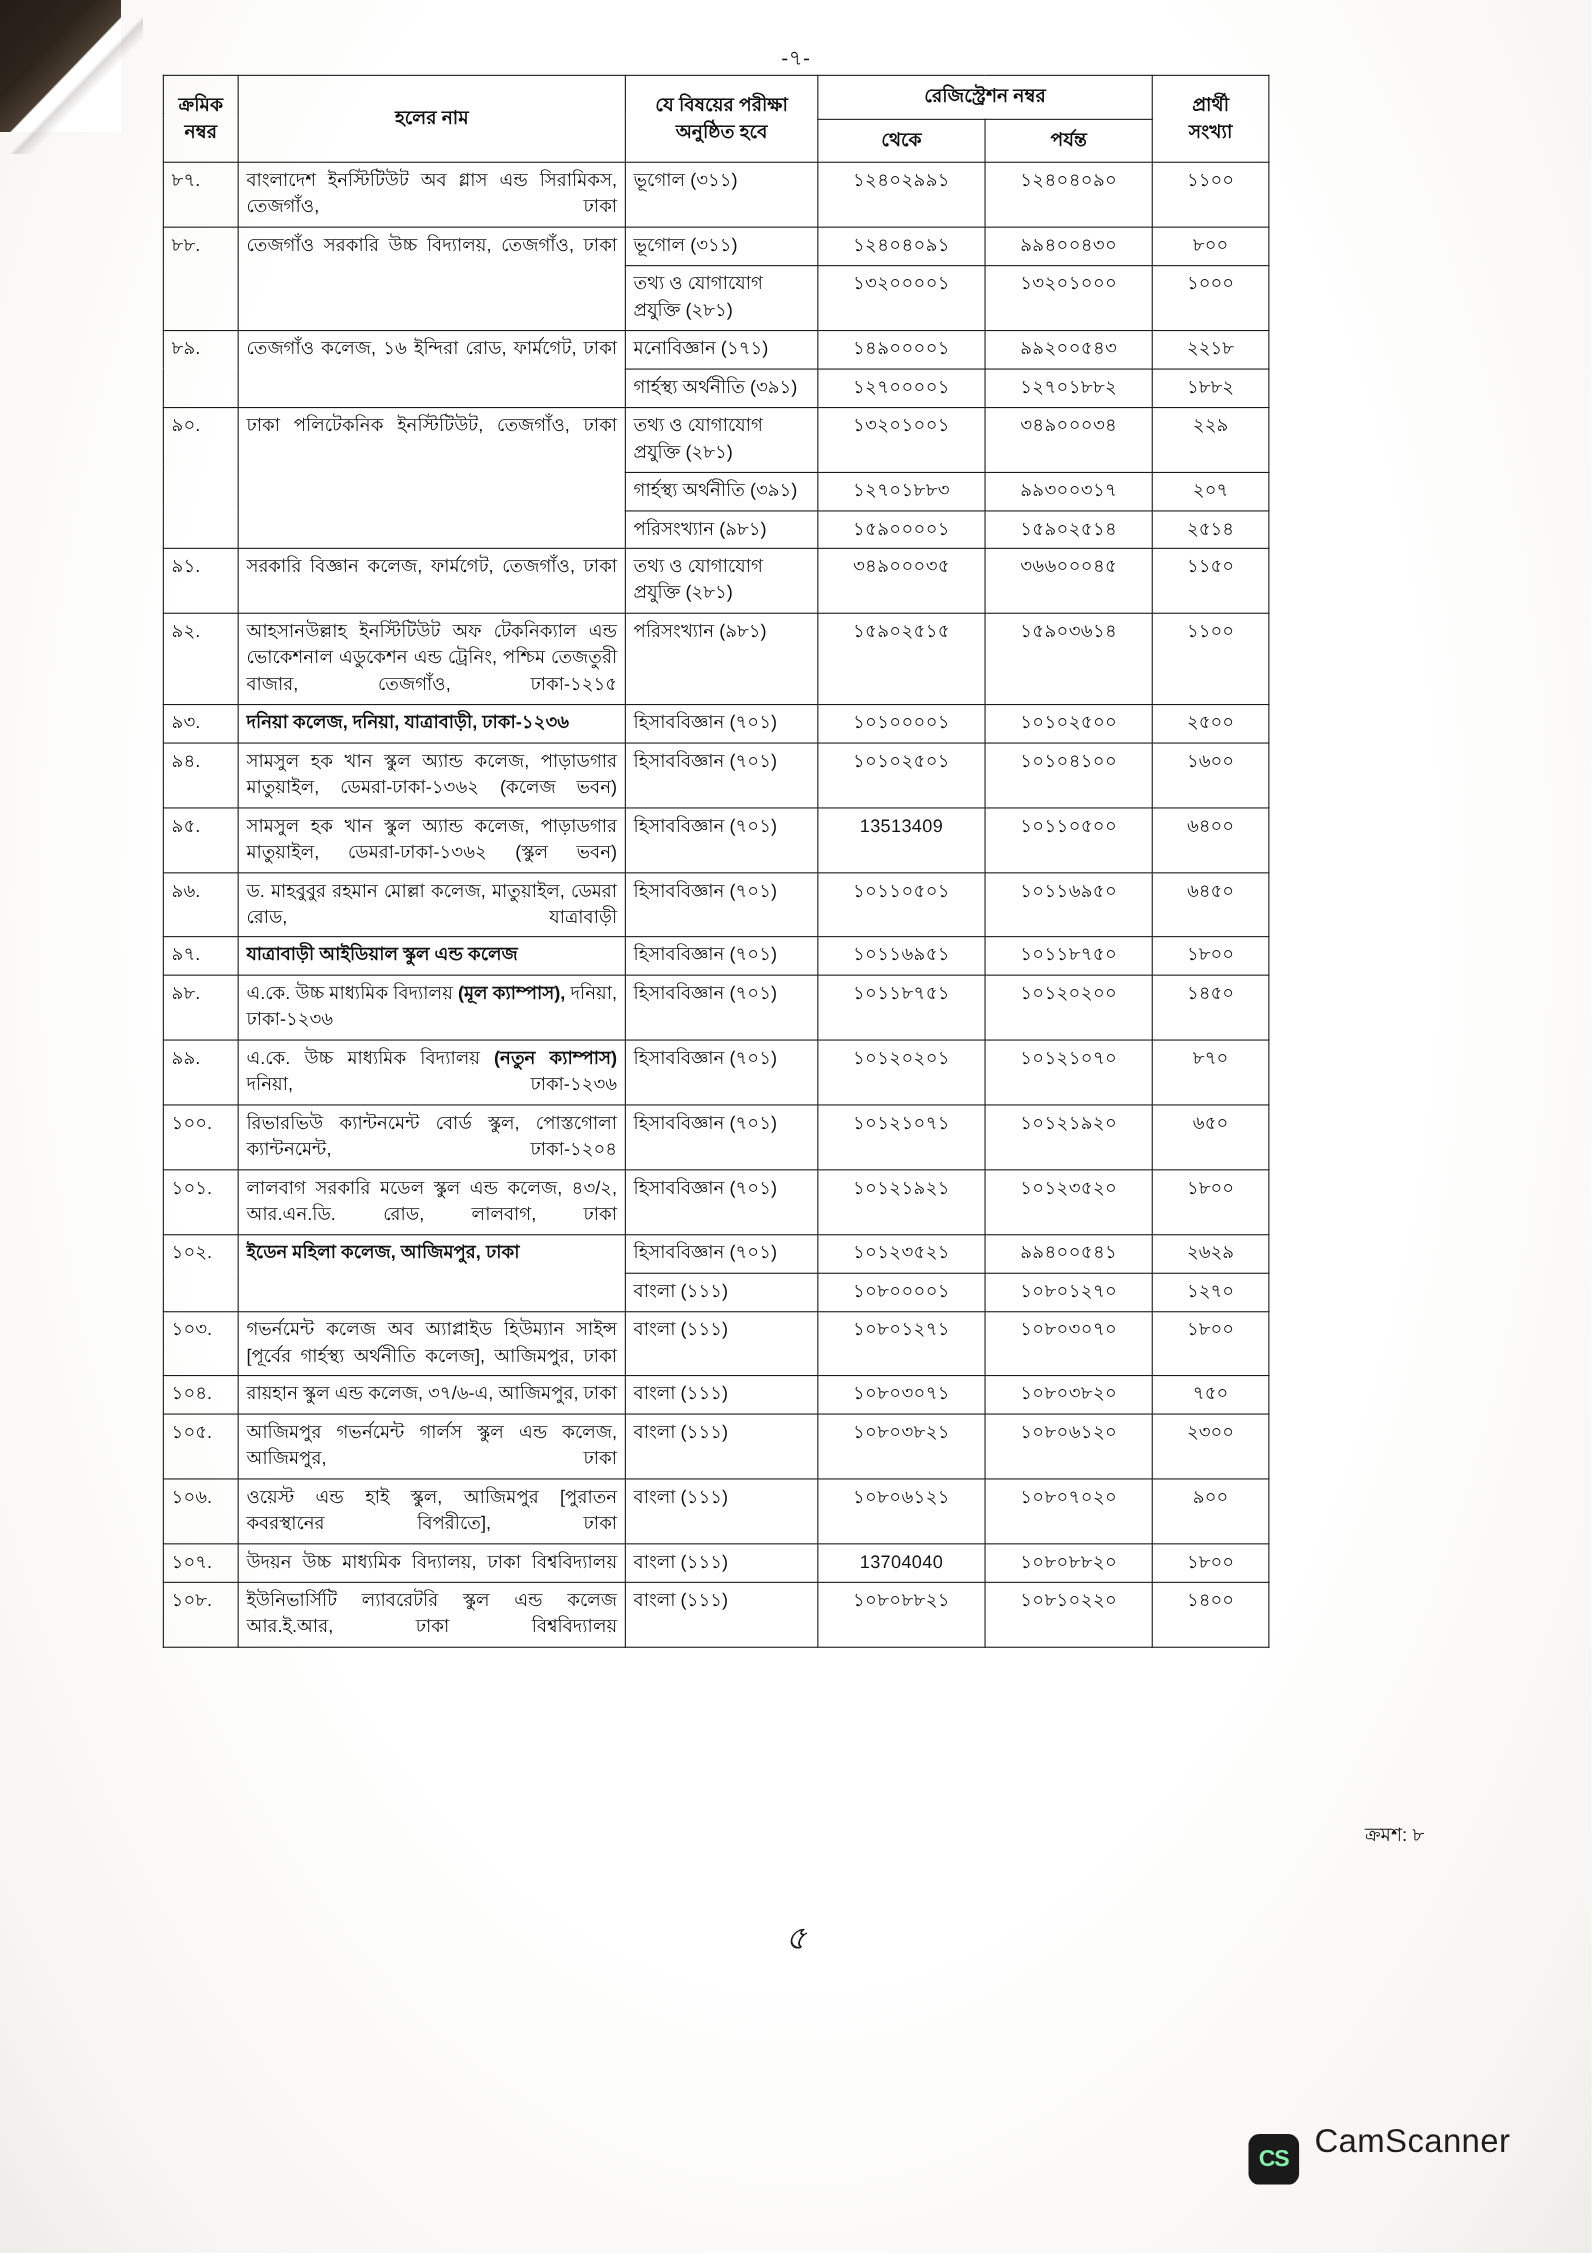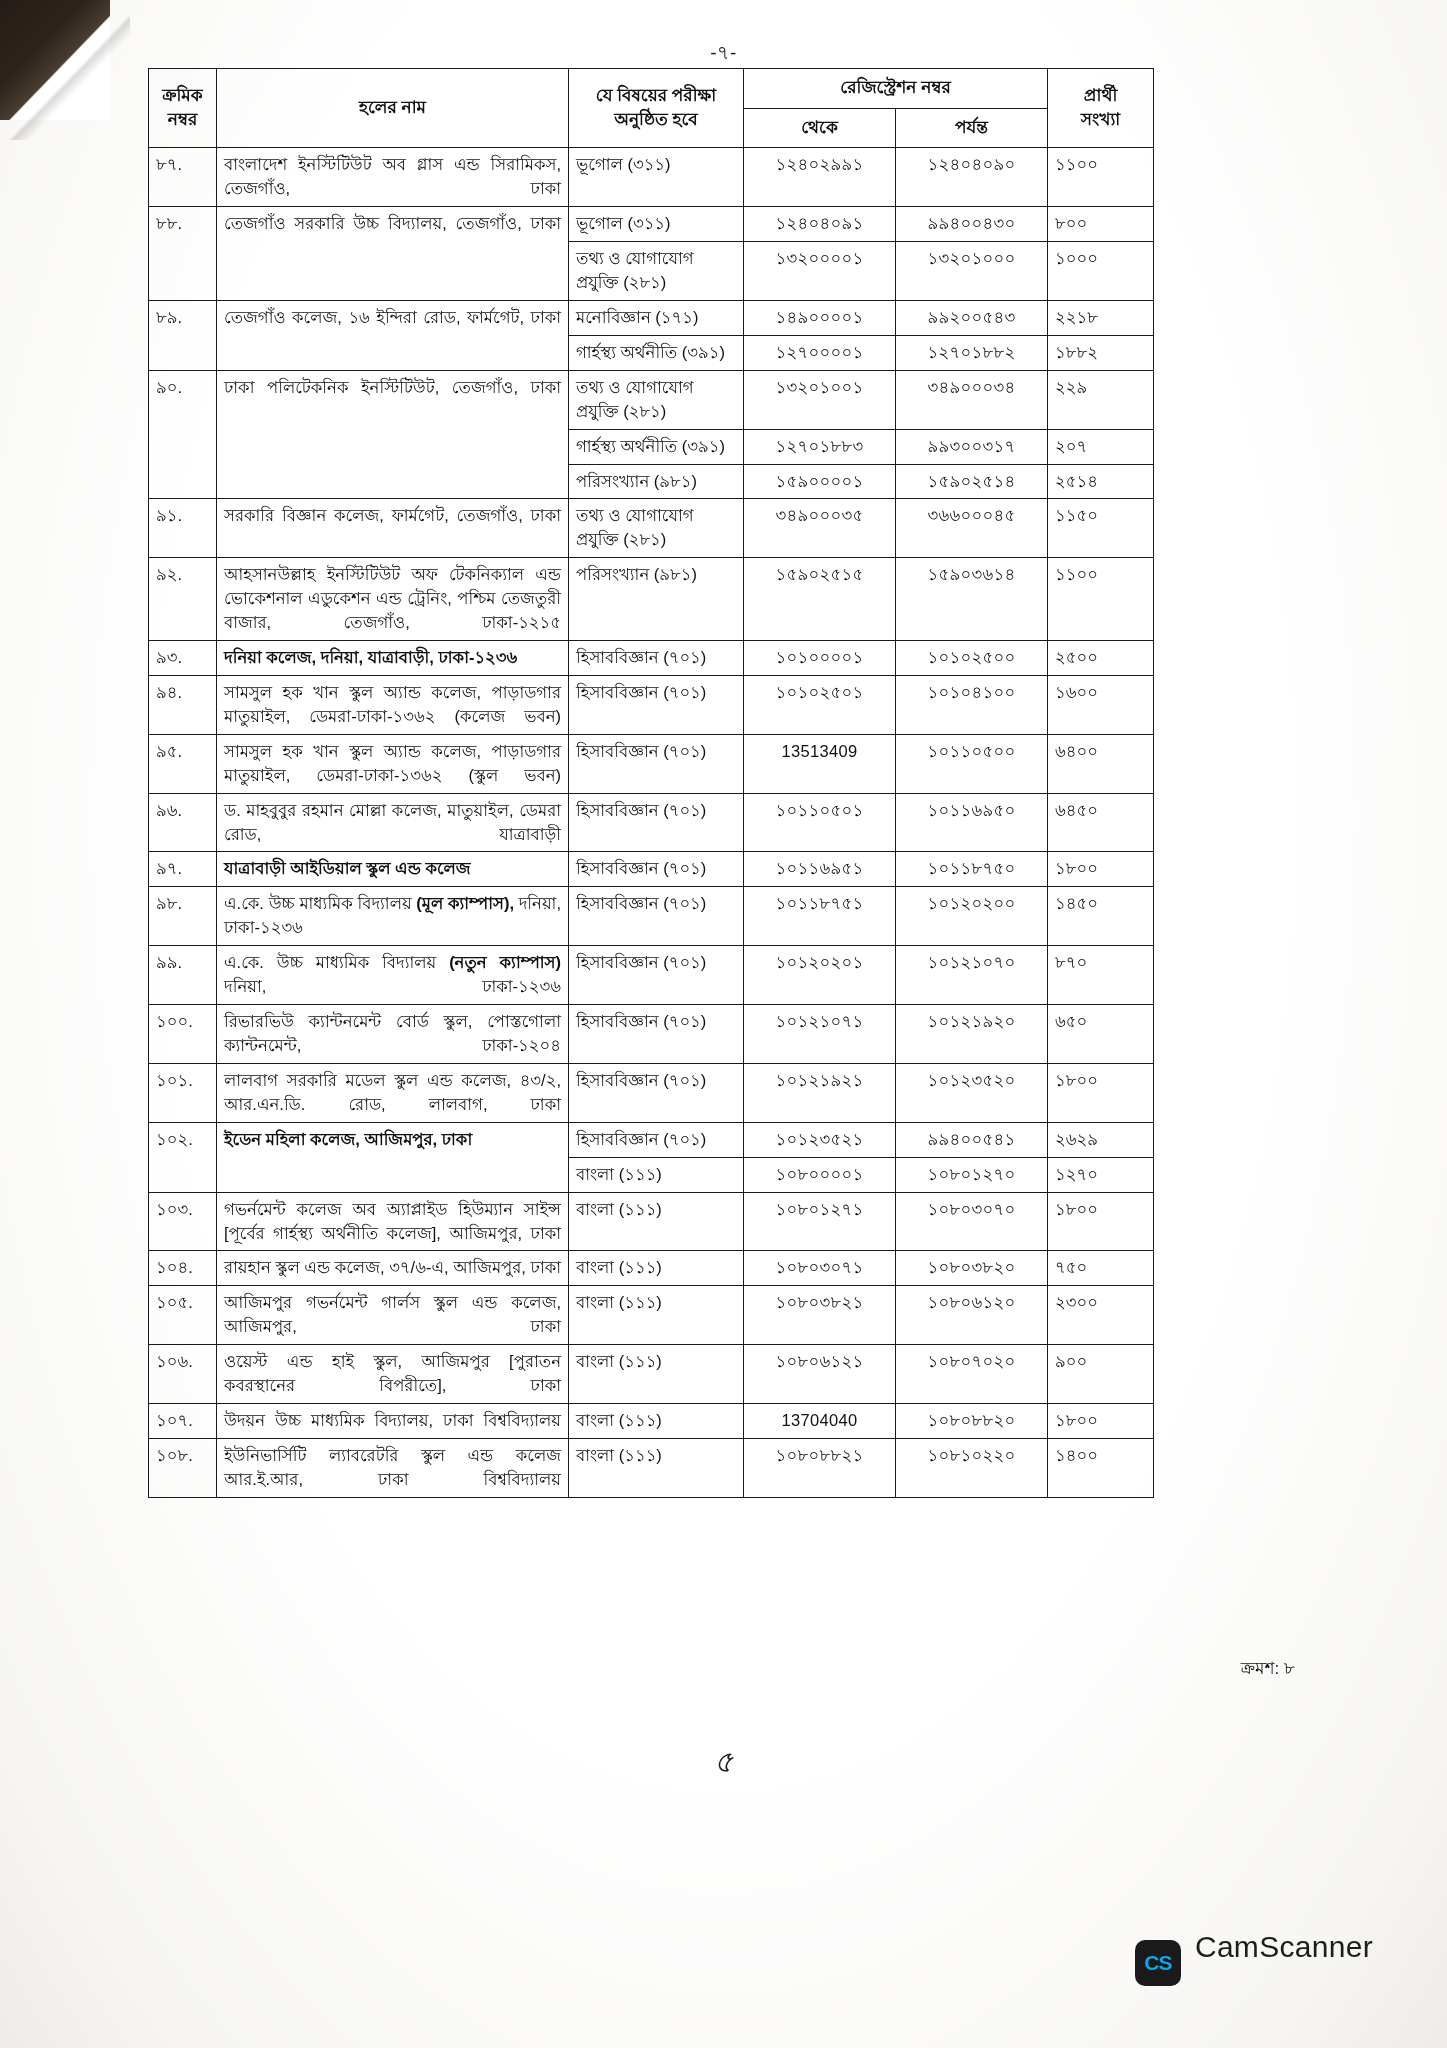--- a/index.html
+++ b/index.html
@@ -72,21 +72,21 @@
   col.c-subject{width:175px;}
   col.c-from{width:152px;}
   col.c-to{width:152px;}
   col.c-count{width:106px;}
 
   td.sl{ text-align:left; padding-left:12px; white-space:nowrap; }
   td.hall{ text-align:justify; text-align-last:justify; hyphens:none; }
   td.hall.noj{ text-align:left; text-align-last:left;font-weight:bold; }
   td.subject{ text-align:left; }
   td.num{ text-align:center; white-space:nowrap; letter-spacing:.3px;}
-  td.count{ text-align:left; white-space:nowrap;}
+  td.count{ text-align:center; white-space:nowrap;}
   .bold{ font-weight:700; }
 
   .footer-next{
     position:absolute;
     right:152px;
     top:1655px;
     font-size:17px;
     color:#131313;
   }
   .page-glyph{
@@ -106,21 +106,21 @@
     right:74px;
     bottom:62px;
     display:flex;
     align-items:center;
     gap:14px;
   }
   .cs-logo{
     width:46px;height:46px;
     border-radius:10px;
     background:#1a1a1a;
-    color:#0ea5e9;
+    color:#86efac;
     font-size:21px;
     font-weight:700;
     display:flex;
     align-items:center;
     justify-content:center;
     letter-spacing:-1px;
     margin-top:32px;
   }
   .cs-text{
     font-size:30px;

